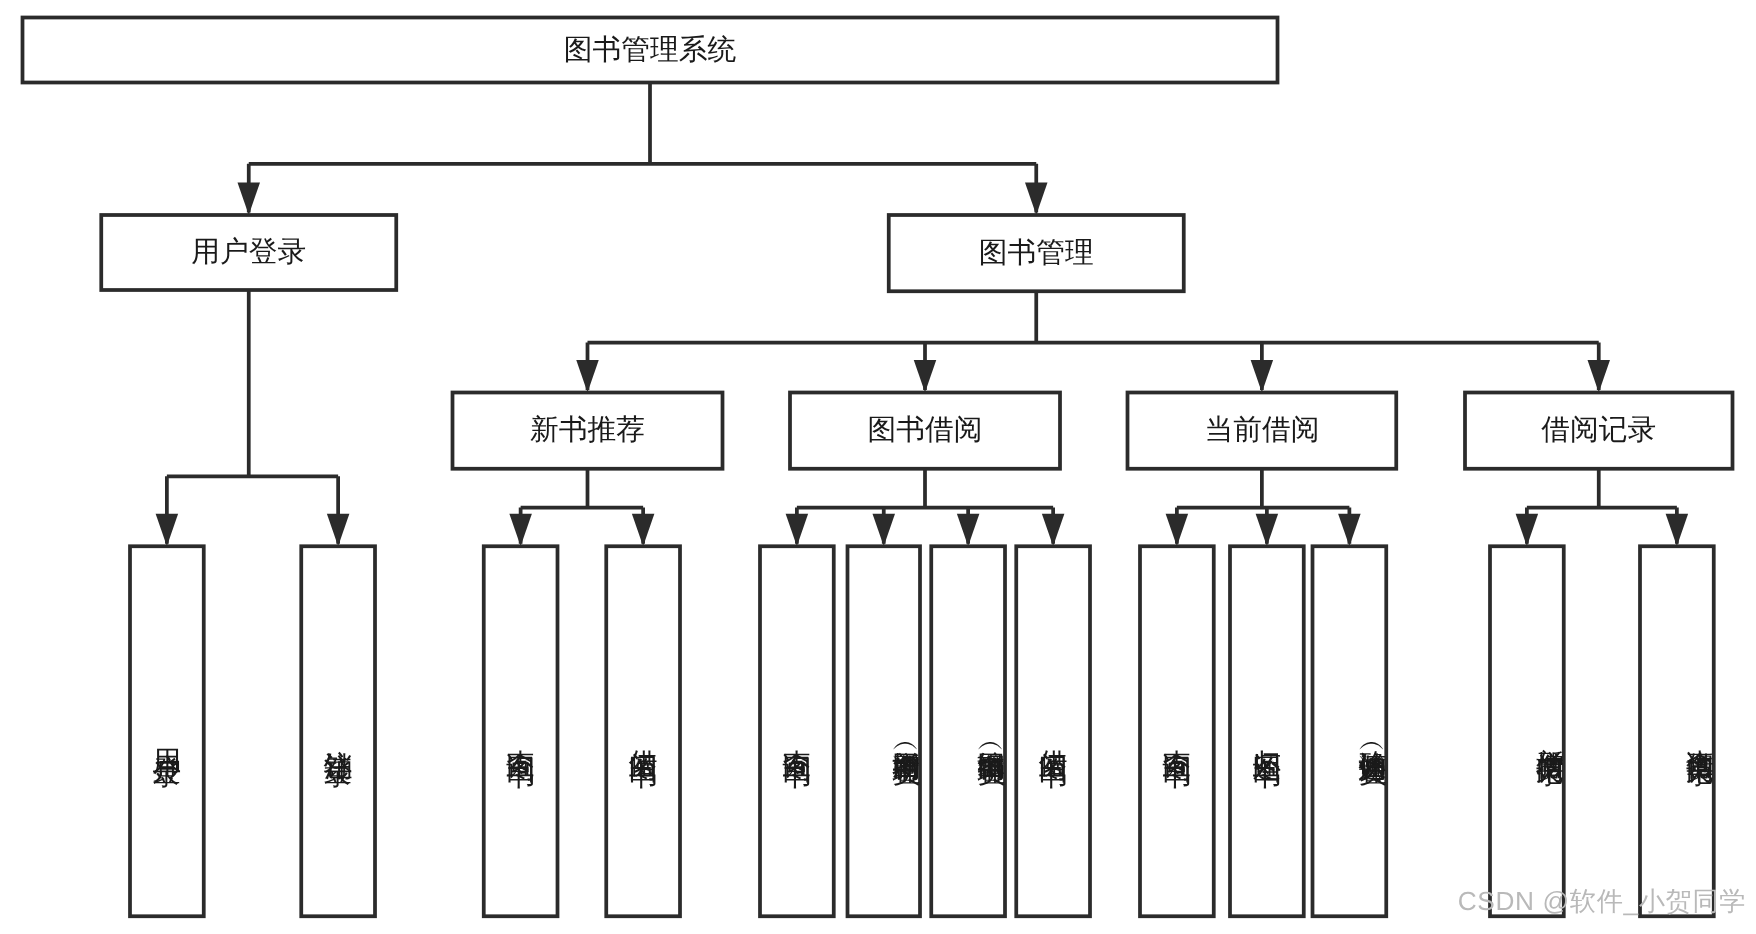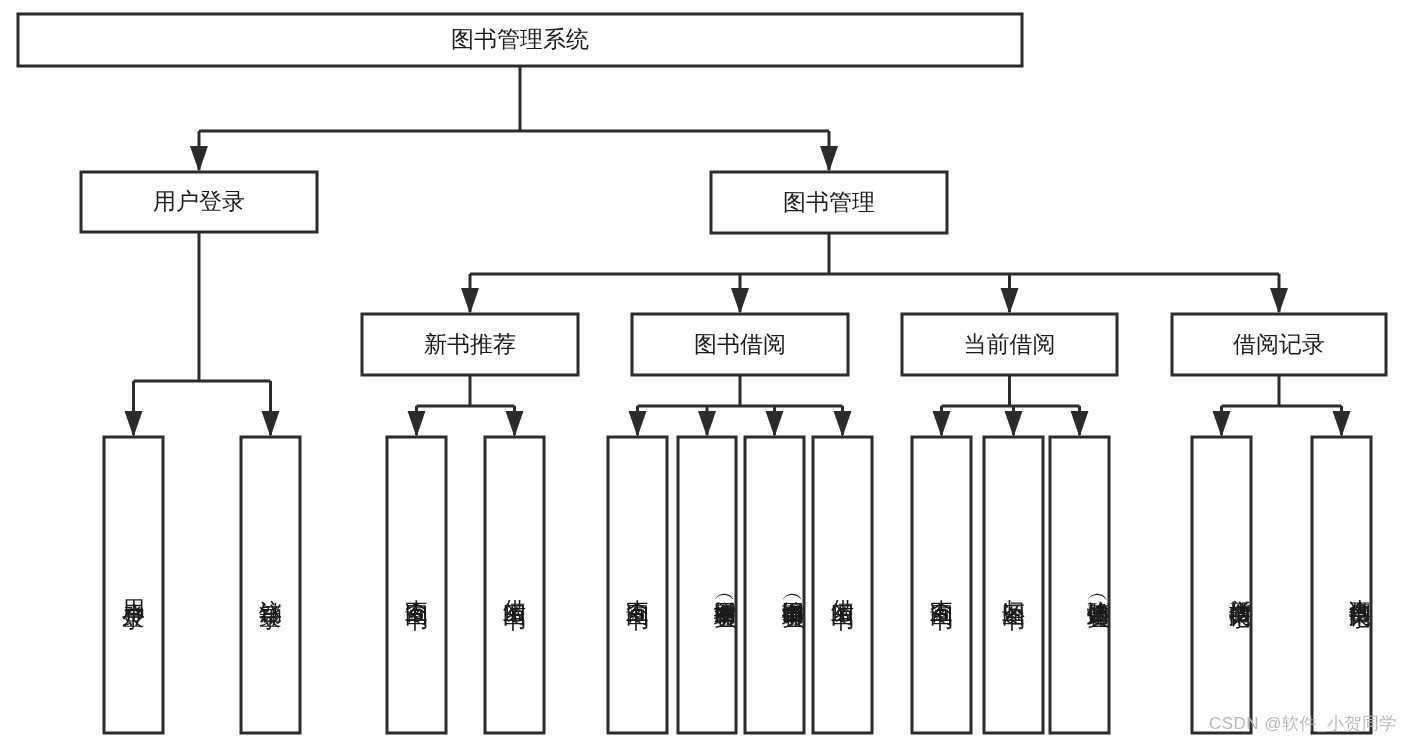--- a/index.html
+++ b/index.html
@@ -63,21 +63,21 @@
     align-items: flex-start;
     justify-content: center;
     white-space: nowrap;
     pointer-events: none;
   }
   .watermark {
     position: absolute;
     right: 8px;
     bottom: 6px;
     font-family: "Liberation Sans", "DejaVu Sans", sans-serif;
-    font-size: 17px;
+    font-size: 21px;
     color: #b9b9b9;
     letter-spacing: 0.5px;
     white-space: nowrap;
   }
 </style>
 </head>
 <body>
 
 <div id="diagram-root">
 

